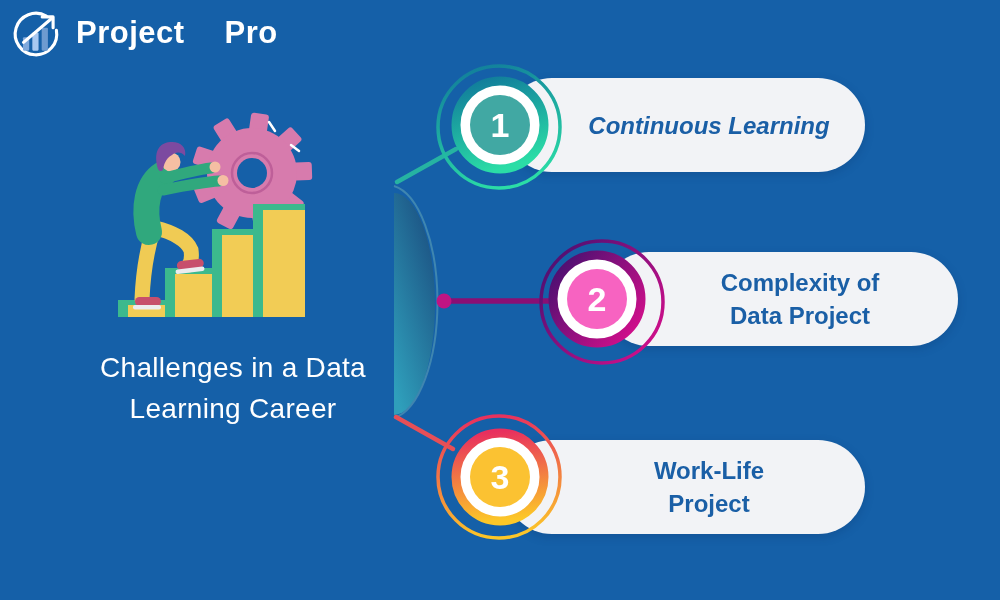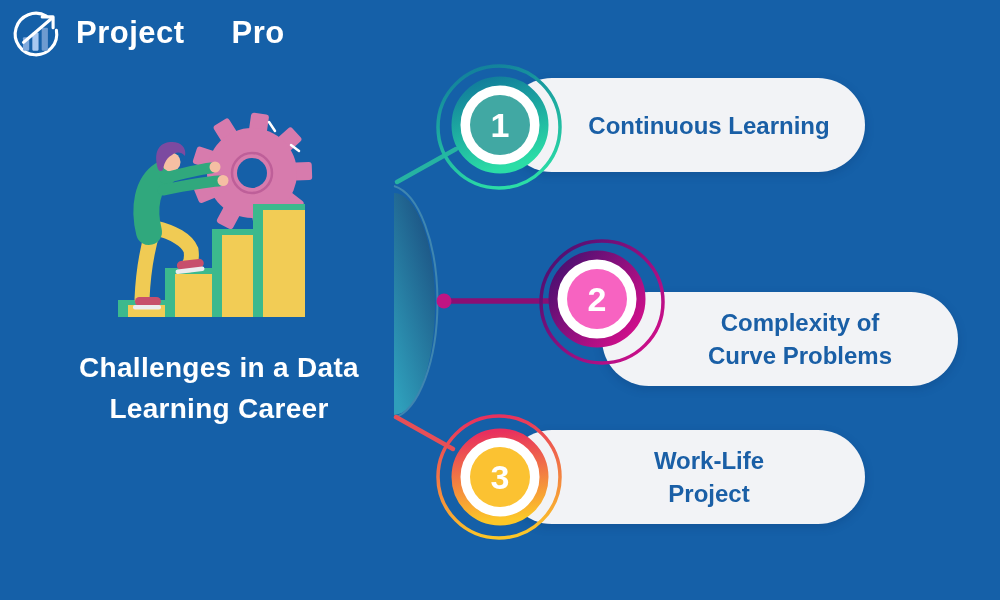--- a/index.html
+++ b/index.html
@@ -5,38 +5,38 @@
   html,body{margin:0;padding:0;}
   .canvas{
     position:relative;width:1000px;height:600px;overflow:hidden;
     font-family:"Liberation Sans",sans-serif;
   }
   .deco{position:absolute;left:0;top:0;z-index:1;}
   
   .logo{position:absolute;left:10px;top:6px;display:flex;align-items:center;z-index:6;}
   .logo-icon{width:54px;height:54px;}
   .logo-text{margin-left:12px;font-size:31px;font-weight:bold;letter-spacing:.5px;display:flex;gap:40px;}
-  .logo-text .word2{margin-left:7px;}
+  .logo-text .word2{margin-left:0;}
   
   .title{
-    position:absolute;left:34px;top:347px;width:370px;z-index:6;
-    text-align:center;font-size:28px;font-weight:bold;line-height:41px;letter-spacing:.3px;
+    position:absolute;left:48px;top:347px;width:370px;z-index:6;
+    text-align:center;font-size:28px;font-weight:normal;line-height:41px;letter-spacing:.3px;
   }
   
   .illus{position:absolute;left:95px;top:108px;z-index:4;}
   
   .pill{
     position:absolute;height:94px;border-radius:47px;z-index:2;
     display:flex;flex-direction:column;justify-content:center;text-align:center;
     font-size:24px;font-weight:bold;line-height:33px;
     box-shadow:0 3px 10px rgba(8,40,90,.22);
   }
   .pill-1,.pill-3{left:505px;width:360px;padding-left:62px;padding-right:14px;box-sizing:border-box;}
-  .pill-2{left:602px;width:356px;padding-left:54px;padding-right:14px;box-sizing:border-box;margin-top:40px;}
-  .pill-1{top:78px;} .pill-2{top:252px;} .pill-3{top:430px;}
+  .pill-2{left:602px;width:356px;padding-left:54px;padding-right:14px;box-sizing:border-box;}
+  .pill-1{top:78px;} .pill-2{top:252px;} .pill-3{top:440px;}
   .badge{position:absolute;width:150px;height:150px;z-index:3;}
   .badge-1{left:425px;top:50px;} .badge-2{left:522px;top:224px;} .badge-3{left:425px;top:402px;}
   .badge-num{font:bold 34px "Liberation Sans",sans-serif;}
 </style>
 </head>
 <body>
 
 <div class="canvas" style="background-color: rgb(21, 96, 168);">
 
   <svg class="deco" width="1000" height="600" viewBox="0 0 1000 600">
@@ -132,42 +132,42 @@
         <circle cx="128" cy="72.5" r="5.5"></circle>
       </g>
     </g>
   </svg>
 
   <div class="title" style="color: rgb(255, 255, 255);">
     <div>Challenges in a Data</div>
     <div>Learning Career</div>
   </div>
 
-  <div class="pill pill-1" style="background: rgb(242, 243, 246);">
+  <div class="pill pill-1" style="background: rgb(242, 243, 246); font-style: italic;">
     <div style="color: rgb(26, 95, 166);">
       <div>Continuous Learning</div>
     </div>
   </div>
   <svg class="badge badge-1" viewBox="0 0 150 150">
     <defs>
       <linearGradient id="bg1" x1="0.2" y1="0" x2="0.5" y2="1">
         <stop offset="0" stop-color="#117D9B"></stop>
         <stop offset="1" stop-color="#2BDDA6"></stop>
       </linearGradient>
     </defs>
     <circle cx="74" cy="77" r="61" fill="none" stroke="url(#bg1)" stroke-width="3.5"></circle>
     <circle cx="75" cy="75" r="44" stroke="url(#bg1)" stroke-width="9" fill="#FFFFFF"></circle>
     <circle cx="75" cy="75" r="30" fill="#41A8A3"></circle>
     <text class="badge-num" x="75" y="87" text-anchor="middle" fill="#FFFFFF">1</text>
   </svg>
 
   <div class="pill pill-2" style="background: rgb(242, 243, 246);">
     <div style="color: rgb(26, 95, 166);">
       <div>Complexity of</div>
-      <div>Curve Problems</div>
+      <div>Data Project</div>
     </div>
   </div>
   <svg class="badge badge-2" viewBox="0 0 150 150">
     <defs>
       <linearGradient id="bg2" x1="0" y1="0.1" x2="1" y2="0.9">
         <stop offset="0" stop-color="#461070"></stop>
         <stop offset="1" stop-color="#D80F8C"></stop>
       </linearGradient>
     </defs>
     <circle cx="80" cy="78" r="61" fill="none" stroke="url(#bg2)" stroke-width="3.5"></circle>

